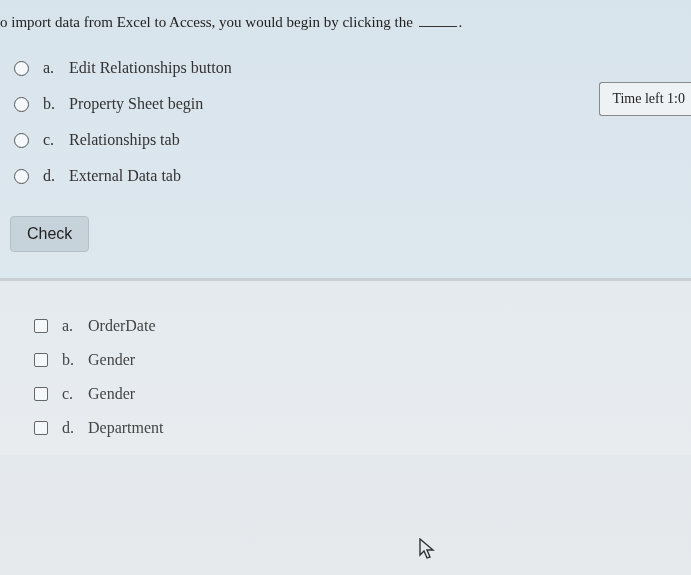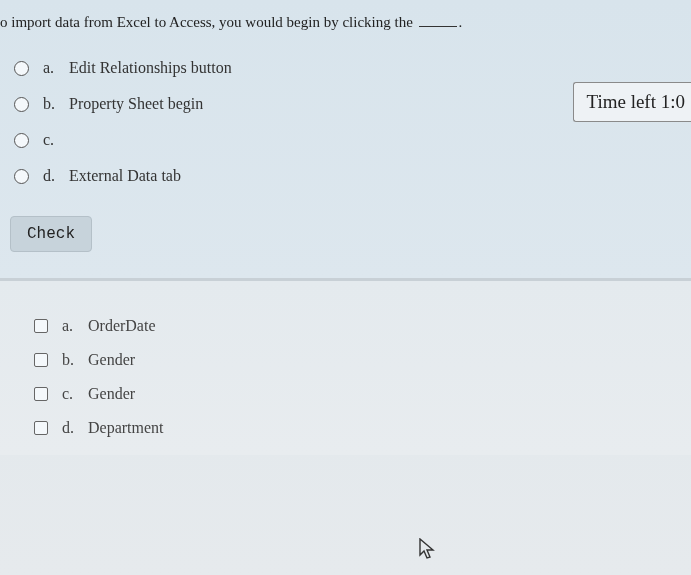--- a/index.html
+++ b/index.html
@@ -71,33 +71,33 @@
   }
   .opt-text { }
   .check-btn {
     display: inline-block;
     margin: 22px 0 6px 10px;
     padding: 8px 16px;
     background: #c7d3db;
     border: 1px solid #b4c0c8;
     border-radius: 4px;
     font-size: 16px;
-    font-family: Liberation Mono, monospace;
+    font-family: Liberation Sans, sans-serif;
     color: #222;
     cursor: pointer;
   }
   .timer {
     position: absolute;
     top: 82px;
     right: 0;
     background: #eef2f5;
     border: 1.5px solid #8a8a8a;
     border-right: none;
     padding: 8px 6px 8px 12px;
-    font-size: 19px;
+    font-size: 14px;
     color: #222;
     border-radius: 3px 0 0 3px;
   }
   .q2 .options { padding-left: 34px; }
   .q2 .option-row { padding: 8px 0; color: #444; }
   .cursor {
     position: absolute;
     left: 418px;
     top: 538px;
     width: 18px; height: 24px;
@@ -122,20 +122,21 @@
       <span class="opt-text">Edit Relationships button</span>
     </div>
     <div class="option-row">
       <span class="radio"></span>
       <span class="opt-letter">b.</span>
       <span class="opt-text">Property Sheet begin</span>
     </div>
     <div class="option-row">
       <span class="radio"></span>
       <span class="opt-letter">c.</span>
+      <span class="opt-text">Relationships tab</span>
     </div>
     <div class="option-row">
       <span class="radio"></span>
       <span class="opt-letter">d.</span>
       <span class="opt-text">External Data tab</span>
     </div>
   </div>
   <button class="check-btn">Check</button>
 </div>
 

